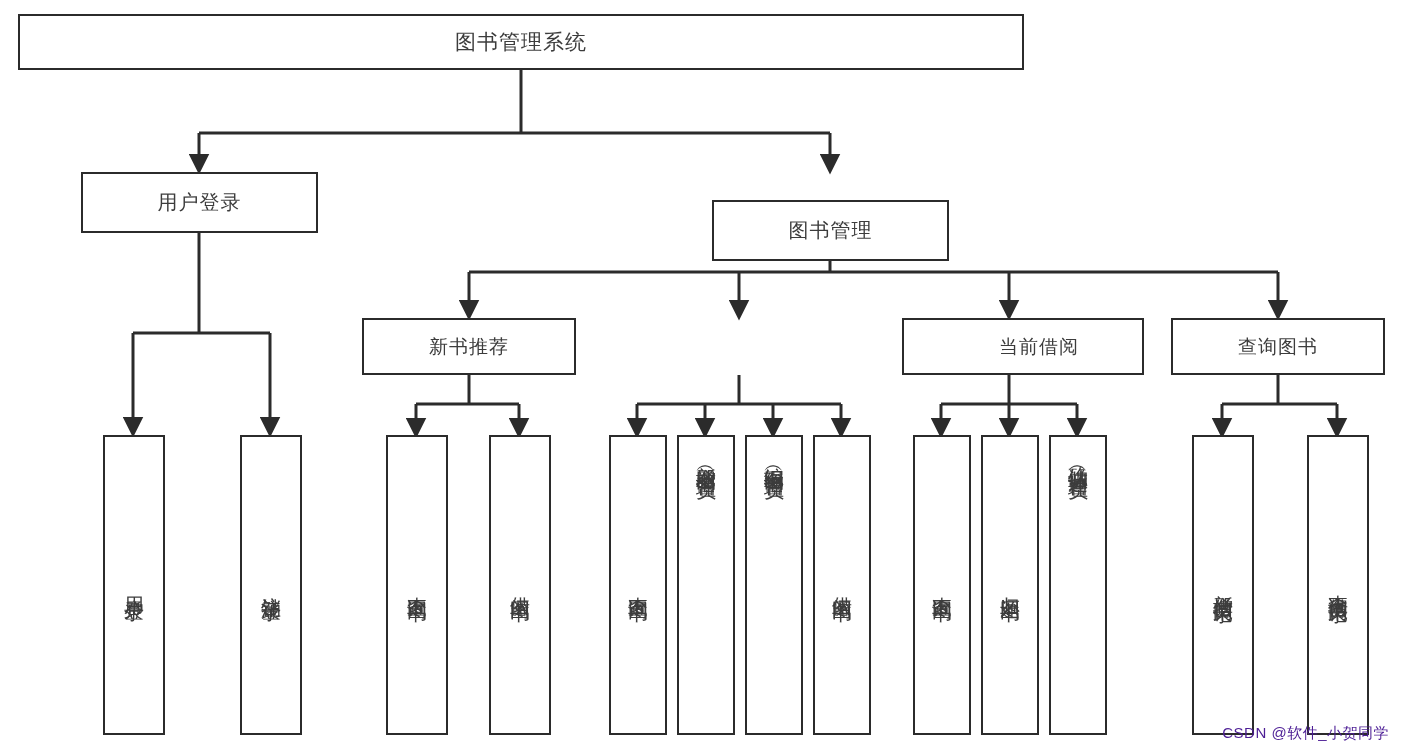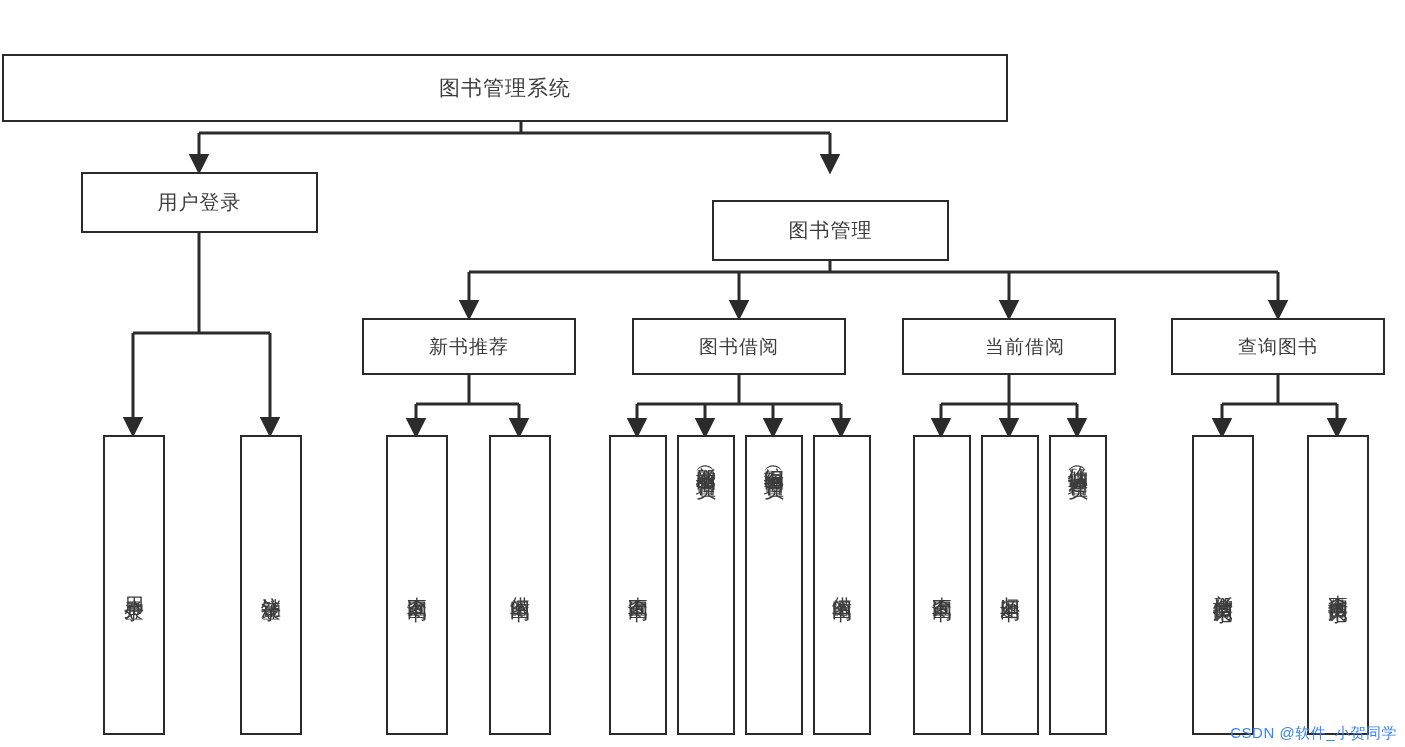--- a/index.html
+++ b/index.html
@@ -61,24 +61,24 @@
     white-space: nowrap;
     color: #3c3c3c;
   }
   .hlabel {
     white-space: nowrap;
     letter-spacing: 1px;
     color: #3c3c3c;
   }
   #watermark {
     position: absolute;
-    right: 8px;
+    right: 16px;
     bottom: 4px;
     font-size: 15px;
-    color: #3b82f6;
+    color: #4c1d95;
     letter-spacing: 0.5px;
     white-space: nowrap;
     pointer-events: none;
   }
 </style>
 </head>
 <body>
 
 <div id="canvas">
 
@@ -125,38 +125,35 @@
       <path d="M 1009 404 L 1009 428" marker-end="url(#arrow)"></path>
       <path d="M 1077 404 L 1077 428" marker-end="url(#arrow)"></path>
 
       <path d="M 1278 375 L 1278 404"></path>
       <path d="M 1222 404 L 1337 404"></path>
       <path d="M 1222 404 L 1222 428" marker-end="url(#arrow)"></path>
       <path d="M 1337 404 L 1337 428" marker-end="url(#arrow)"></path>
     </g>
   </svg>
 
-  <div class="node root" style="left:2px; top:14px; width:1006px; height:68px;margin-top:40px;">
+  <div class="node root" style="left:18px; top:14px; width:1006px; height:56px;">
     <span class="hlabel">图书管理系统</span>
   </div>
 
   <div class="node level1" style="left:81px; top:172px; width:237px; height:61px;">
     <span class="hlabel">用户登录</span>
   </div>
   <div class="node level1" style="left:712px; top:172px; width:237px; height:61px;margin-top:28px;">
     <span class="hlabel">图书管理</span>
   </div>
 
   <div class="node level2" style="left:362px; top:318px; width:214px; height:57px;">
     <span class="hlabel">新书推荐</span>
   </div>
-  <div class="node level2" style="left:632px; top:318px; width:214px; height:57px;">
-    <span class="hlabel">图书借阅</span>
-  </div>
-  <div class="node level2" style="left:902px; top:318px; width:214px; height:57px;padding-left:32px;">
+  <div class="node level2" style="left:902px; top:318px; width:242px; height:57px;padding-left:32px;">
     <span class="hlabel">当前借阅</span>
   </div>
   <div class="node level2" style="left:1171px; top:318px; width:214px; height:57px;">
     <span class="hlabel">查询图书</span>
   </div>
 
   <div class="node leaf centered" style="left:103px; top:435px; width:62px; height:300px;">
     <span class="vlabel">用户登录</span>
   </div>
   <div class="node leaf centered" style="left:240px; top:435px; width:62px; height:300px;">

